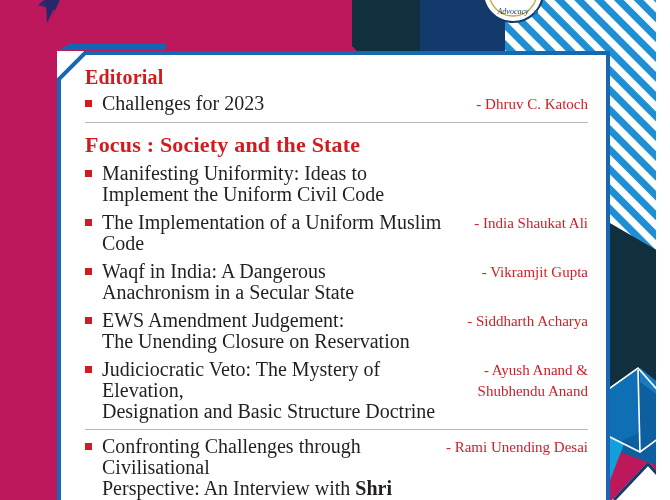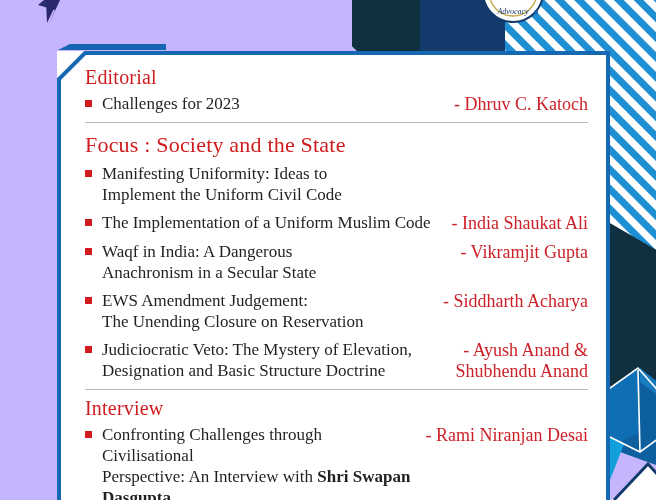--- a/index.html
+++ b/index.html
@@ -9,21 +9,21 @@
     background: #ffffff;
   }
   body {
     font-family: "Liberation Serif", serif;
   }
   #page {
     position: relative;
     width: 656px;
     height: 500px;
     overflow: hidden;
-    background: #c4b5fd;
+    background: #be185d;
   }
 
   
   .deco-layer {
     position: absolute;
     inset: 0;
     pointer-events: none;
   }
   .deco-svg {
     position: absolute;
@@ -57,21 +57,21 @@
     right: 0;
     bottom: 0;
     padding: 14px 22px 0 28px;
     box-sizing: border-box;
     overflow: hidden;
   }
 
   
   .section-heading {
     color: #d01c1f;
-    font-weight: normal;
+    font-weight: bold;
     letter-spacing: 0.2px;
     margin: 0;
   }
   .heading-sm {
     font-size: 20px;
     line-height: 24px;
     padding-bottom: 2px;
   }
   .heading-lg {
     font-size: 22px;
@@ -102,30 +102,30 @@
   }
   .bullet {
     width: 7px;
     height: 7px;
     background: #d01c1f;
     flex: 0 0 auto;
     margin: 7px 10px 0 0;
   }
   .entry-title {
     color: #231f20;
-    font-size: 17px;
+    font-size: 20px;
     line-height: 21px;
     white-space: pre-line;
   }
   .entry-title b {
     font-weight: bold;
   }
   .entry-author {
     color: #cc2128;
-    font-size: 18px;
+    font-size: 15px;
     line-height: 21px;
     text-align: right;
     flex: 0 0 auto;
     margin-left: 14px;
     white-space: pre-line;
     padding-top: 1px;
   }
   .entry.tight { margin-bottom: 6px; }
   .entry.first-after-heading { margin-top: 2px; }
 </style>
@@ -258,27 +258,26 @@
           </div>
           <div class="entry-author">- Ayush Anand &amp;
 Shubhendu Anand</div>
         </div>
 
 
         <div class="divider"></div>
       </div>
 
       <div>
-        <div class="section-heading heading-sm">Interview</div>
 
         <div class="entry first-after-heading">
           <div class="entry-left">
             <span class="bullet"></span>
             <span class="entry-title"><span>Confronting Challenges through Civilisational
 Perspective: An Interview with </span><b>Shri Swapan Dasgupta</b></span>
           </div>
-          <div class="entry-author">- Rami Niranjan Desai</div>
+          <div class="entry-author">- Rami Unending Desai</div>
         </div>
       </div>
 
     </div>
   </div>
 </div>
 
 </body></html>

